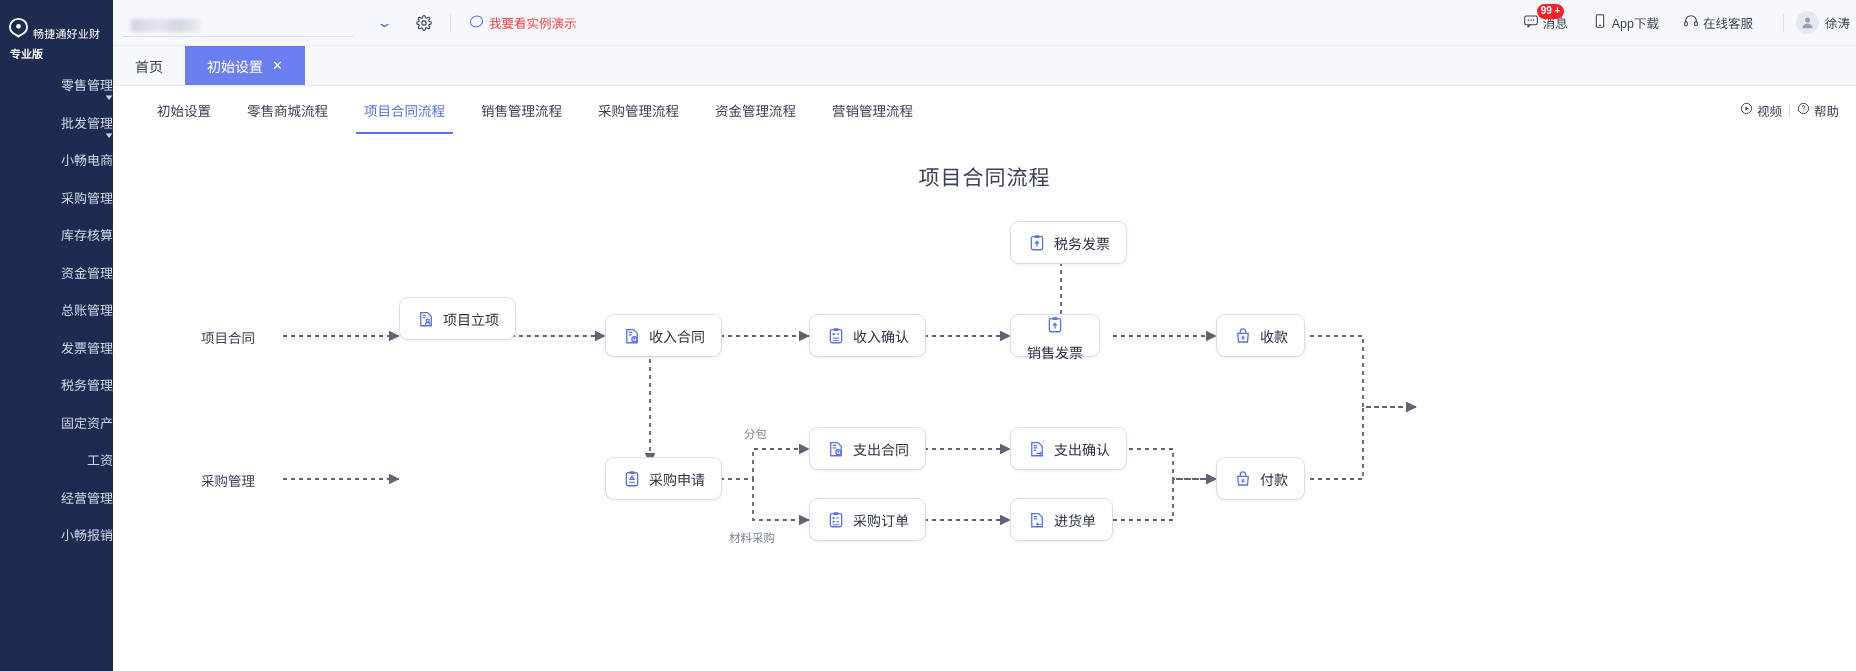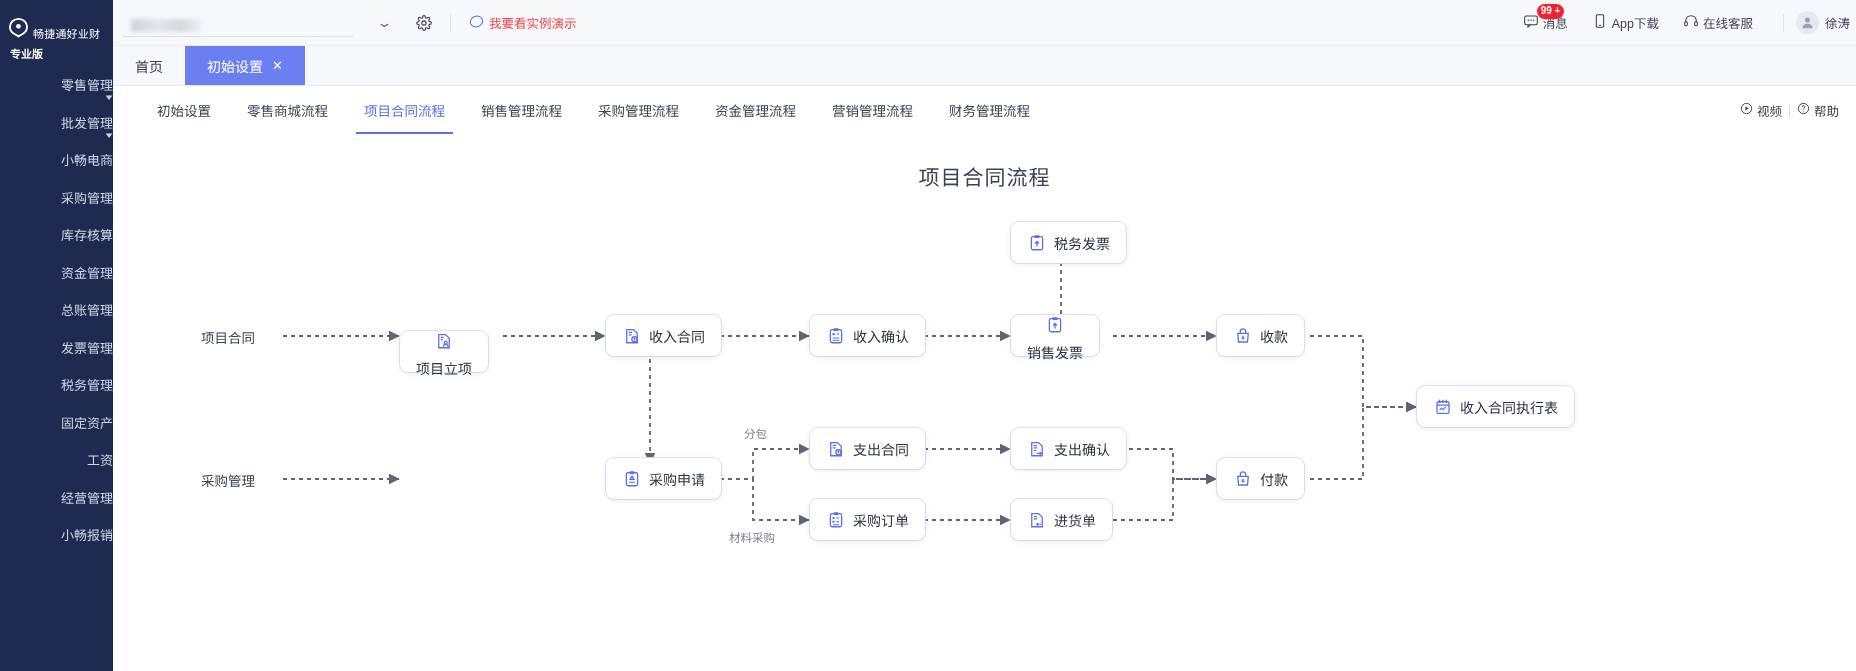--- a/index.html
+++ b/index.html
@@ -326,23 +326,20 @@
           </div>
         <div class="subtab">
             <span>采购管理流程</span>
           </div>
         <div class="subtab">
             <span>资金管理流程</span>
           </div>
         <div class="subtab">
             <span>营销管理流程</span>
           </div>
-        <div class="subtab">
-            <span>财务管理流程</span>
-          </div>
 
         <div class="subnav-right">
           <span class="lnk">
             <span>
               <svg width="13" height="13" viewBox="0 0 24 24" fill="none" stroke="#3c4257" stroke-width="1.8">
                 <circle cx="12" cy="12" r="9.5"></circle>
                   <path d="M10 8.3l6 3.7-6 3.7z" fill="#3c4257" stroke="none"></path>
               </svg>
             </span>
             <span>视频</span>
@@ -415,21 +412,21 @@
           <span class="ic">
             <svg width="18" height="18" viewBox="0 0 24 24" fill="none" stroke="#5b6fe8" stroke-width="1.7">
               <rect x="4.5" y="3.5" width="15" height="17.5" rx="2.2"></rect>
               <rect x="8.5" y="1.6" width="7" height="3.6" rx="1.2" fill="#5b6fe8" stroke="none"></rect>
               <path d="M12 16.5v-6.2M9.4 12.6L12 10l2.6 2.6"></path>
             </svg>
           </span>
           <span>税务发票</span>
         </div>
 
-        <div class="node" style="left:287px; top:140px;flex-direction:column;">
+        <div class="node" style="left:287px; top:107px;">
           <span class="ic">
             <svg width="18" height="18" viewBox="0 0 24 24" fill="none" stroke="#5b6fe8" stroke-width="1.7">
               <path d="M5 3.5h9l5 5v12.5H5z"></path>
               <path d="M7.6 7.2h4M7.6 10.2h3"></path>
               <circle cx="14.3" cy="14.2" r="2"></circle>
               <path d="M11.2 19.5c0-1.8 1.4-3 3.1-3s3.1 1.2 3.1 3"></path>
             </svg>
           </span>
           <span>项目立项</span>
         </div>
@@ -473,31 +470,20 @@
           <span class="ic">
             <svg width="18" height="18" viewBox="0 0 24 24" fill="none" stroke="#5b6fe8" stroke-width="1.7">
               <path d="M5 8.5h14l-1 11.5H6z"></path>
               <path d="M8.4 8.5V6.2a3.6 3.6 0 0 1 7.2 0v2.3"></path>
               <path d="M12 11.6v5M10 13.6h4M10 15.6h4" stroke-width="1.3"></path>
             </svg>
           </span>
           <span>收款</span>
         </div>
 
-        <div class="node" style="left:1304px; top:195px;">
-          <span class="ic">
-            <svg width="18" height="18" viewBox="0 0 24 24" fill="none" stroke="#5b6fe8" stroke-width="1.7">
-              <rect x="4" y="5" width="16" height="15.5" rx="2"></rect>
-              <path d="M4 9.5h16"></path>
-              <path d="M7.5 3v3M12 3v3M16.5 3v3" stroke-linecap="round"></path>
-              <path d="M7.5 16.5l2.5-3 2.2 2 3.3-4" stroke-width="1.4"></path>
-            </svg>
-          </span>
-          <span>收入合同执行表</span>
-        </div>
 
         <div class="node" style="left:493px; top:267px;">
           <span class="ic">
             <svg width="18" height="18" viewBox="0 0 24 24" fill="none" stroke="#5b6fe8" stroke-width="1.7">
               <rect x="4.5" y="3.5" width="15" height="17.5" rx="2.2"></rect>
               <rect x="8.5" y="1.6" width="7" height="3.6" rx="1.2" fill="#5b6fe8" stroke="none"></rect>
               <path d="M12 8.2l2.6 4.4H9.4z"></path>
               <path d="M8.2 16.4h7.6" stroke-width="1.4"></path>
             </svg>
           </span>

